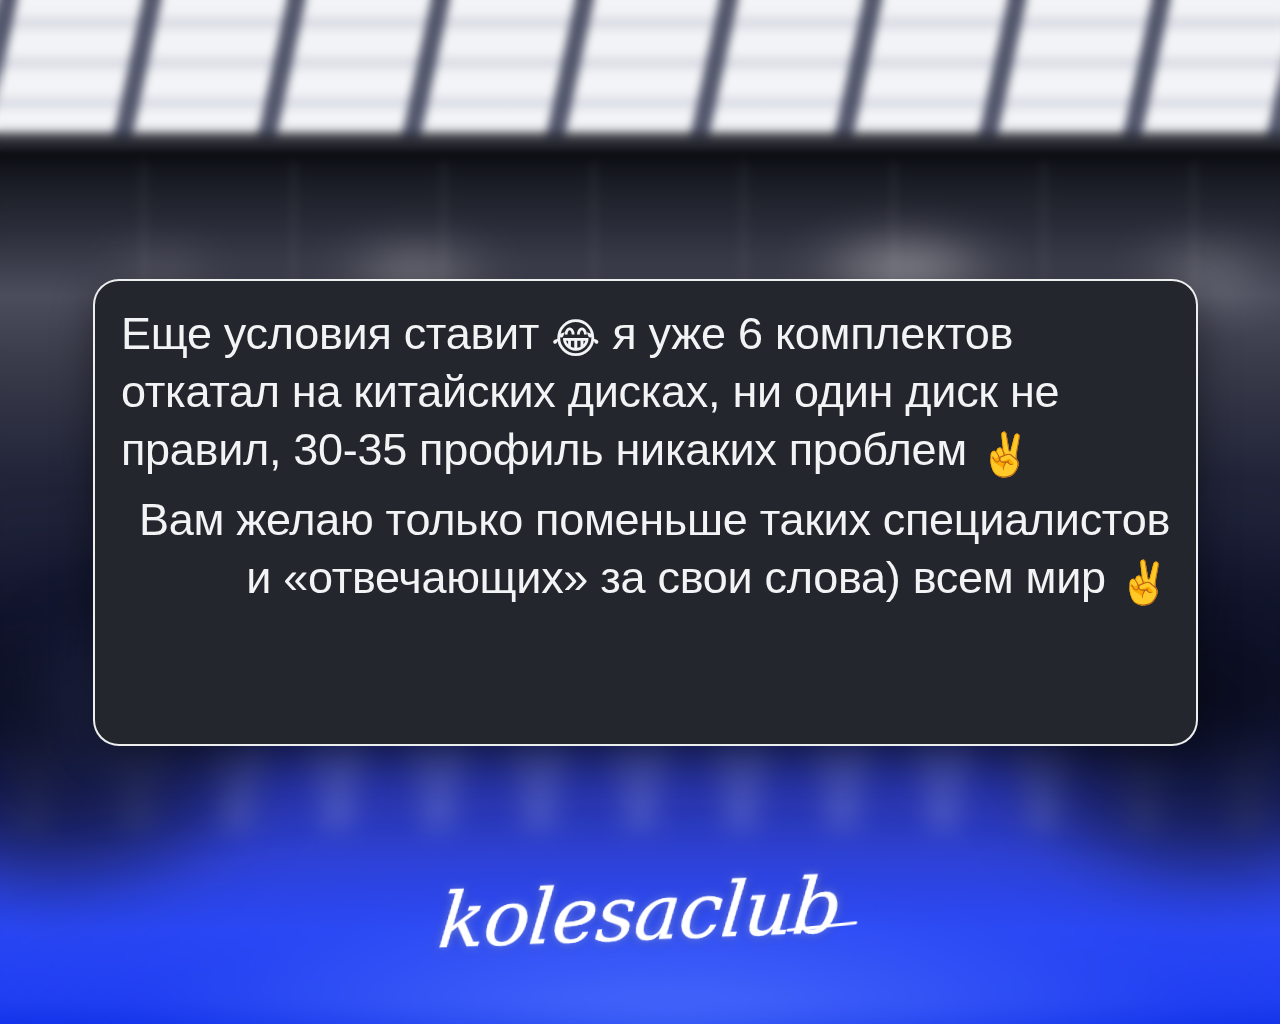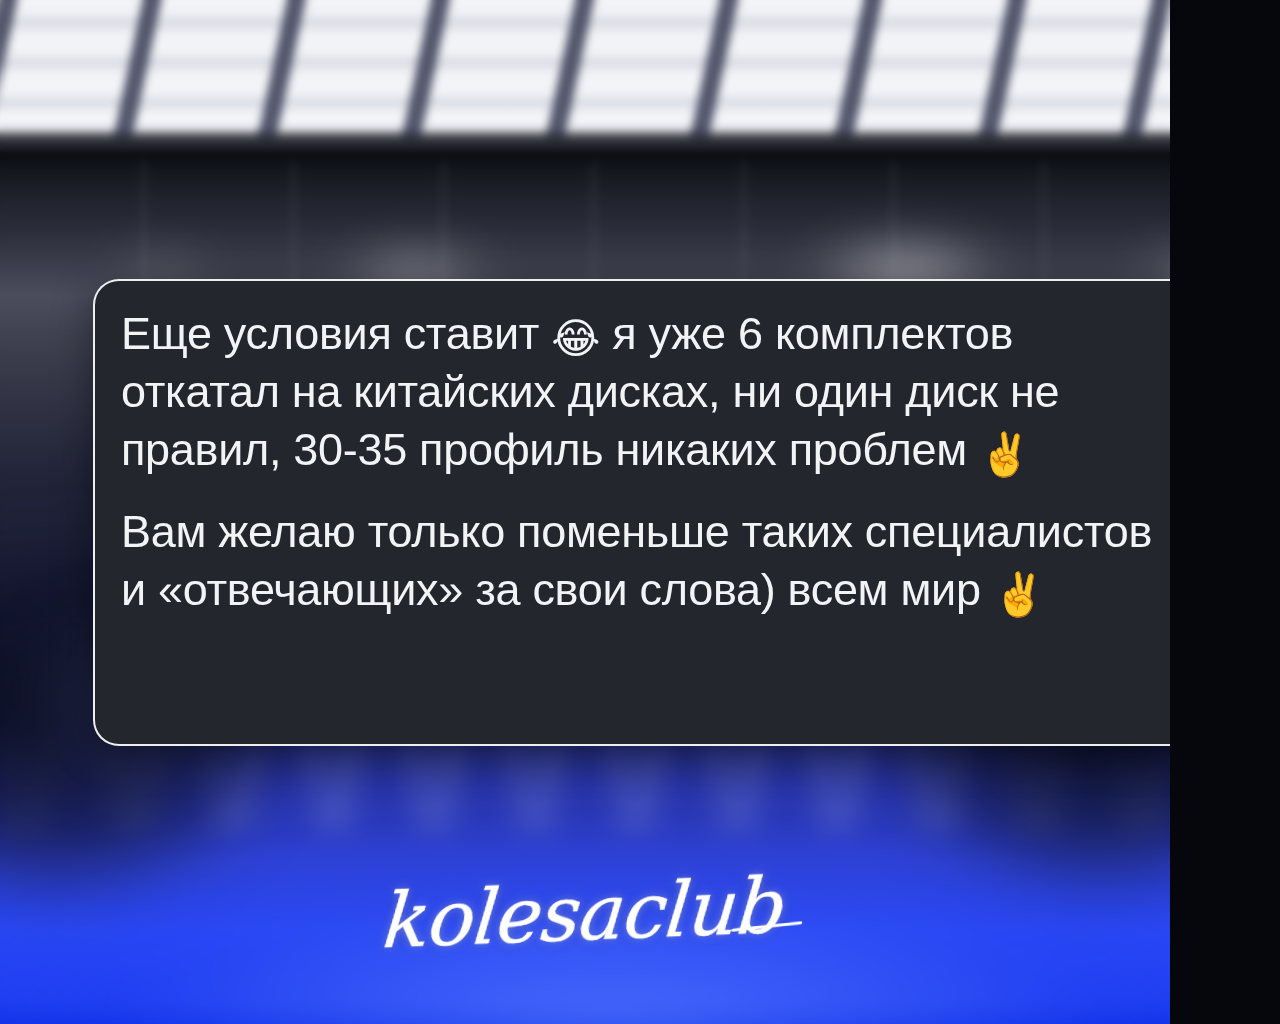--- a/index.html
+++ b/index.html
@@ -7,21 +7,21 @@
   html, body {
     width: 1280px;
     height: 1024px;
     overflow: hidden;
     background: #05070d;
     font-family: "Liberation Sans", sans-serif;
   }
 
   #stage {
     position: relative;
-    width: 1170px;
+    width: 1280px;
     height: 1024px;
     overflow: hidden;
   }
 
   
   .bg-layer { position: absolute; inset: 0; }
 
   
   .bg-base {
     background:
@@ -180,21 +180,21 @@
 
   .msg-para {
     color: #f2f3f5;
     font-family: "Liberation Sans", sans-serif;
     font-size: 45px;
     line-height: 58px;
     letter-spacing: -0.3px;
     white-space: pre-wrap;
     word-break: normal;
   }
-  .msg-para.second { margin-top: 24px; }
+  .msg-para.second { margin-top: 12px; text-align: right; }
 
   .emoji {
     font-family: "DejaVu Sans", sans-serif;
     font-size: 42px;
     line-height: 1;
     display: inline-block;
     vertical-align: -4px;
   }
 
   

